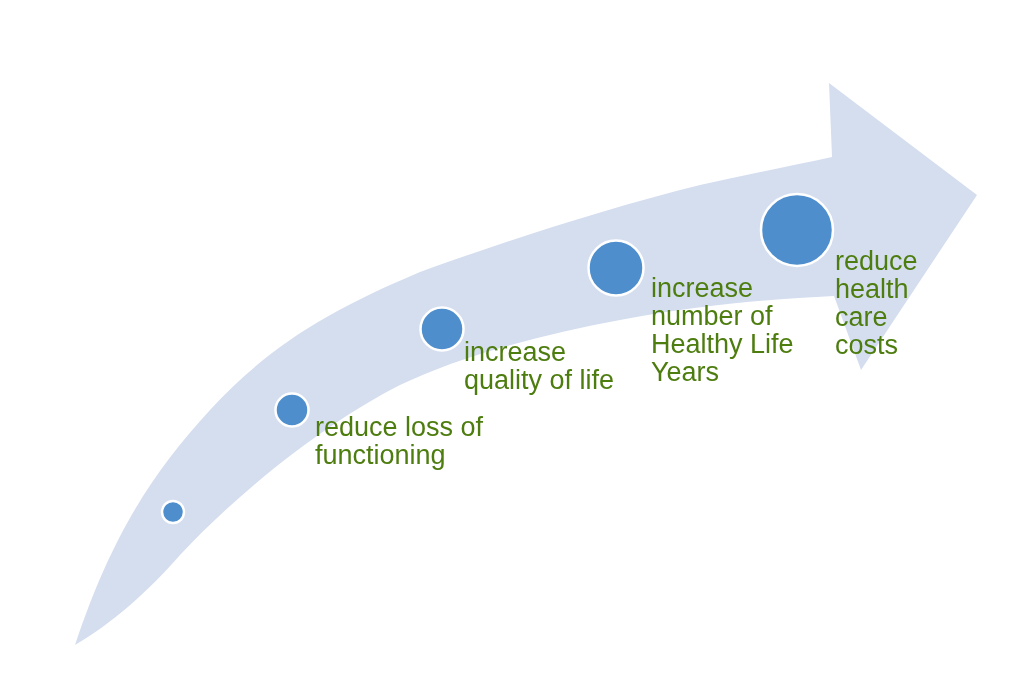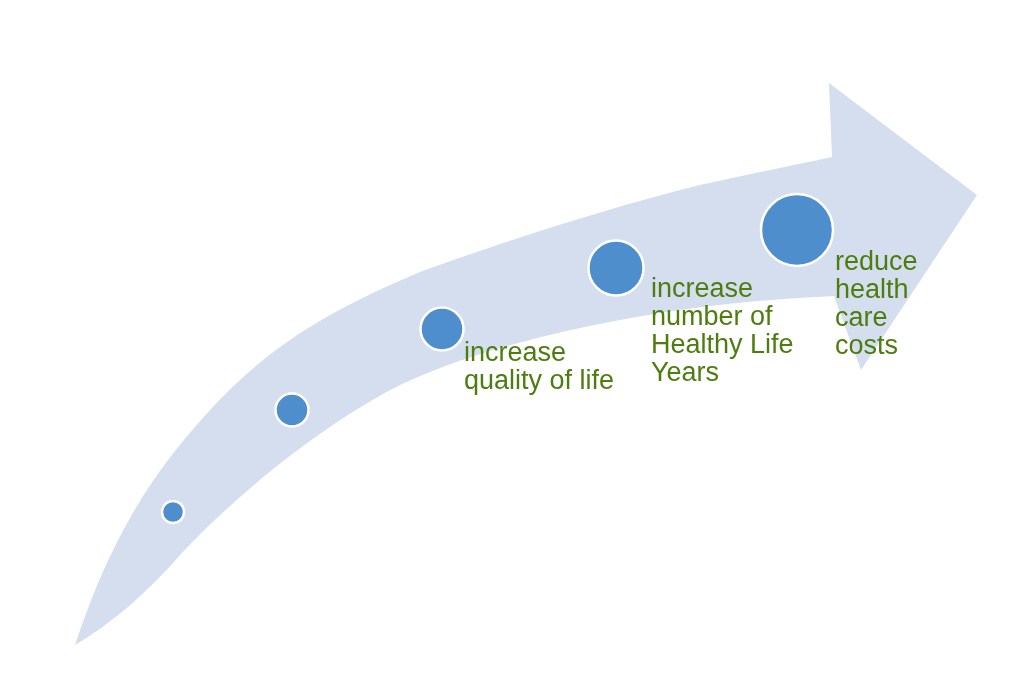--- a/index.html
+++ b/index.html
@@ -59,20 +59,22 @@
              Z"></path>
 
     <circle class="step-dot" cx="173" cy="512" r="11"></circle>
     <circle class="step-dot" cx="292" cy="410" r="16.5"></circle>
     <circle class="step-dot" cx="442" cy="329" r="21.5"></circle>
     <circle class="step-dot" cx="616" cy="268" r="27.5"></circle>
     <circle class="step-dot" cx="797" cy="230" r="36"></circle>
   </svg>
 
 
+  <div class="step-label" style="left:315px; top:413px;">reduce loss of
+functioning</div>
 
   <div class="step-label" style="left:464px; top:338px;">increase
 quality of life</div>
 
   <div class="step-label" style="left:651px; top:274px;">increase
 number of
 Healthy Life
 Years</div>
 
   <div class="step-label" style="left:835px; top:247px;">reduce

